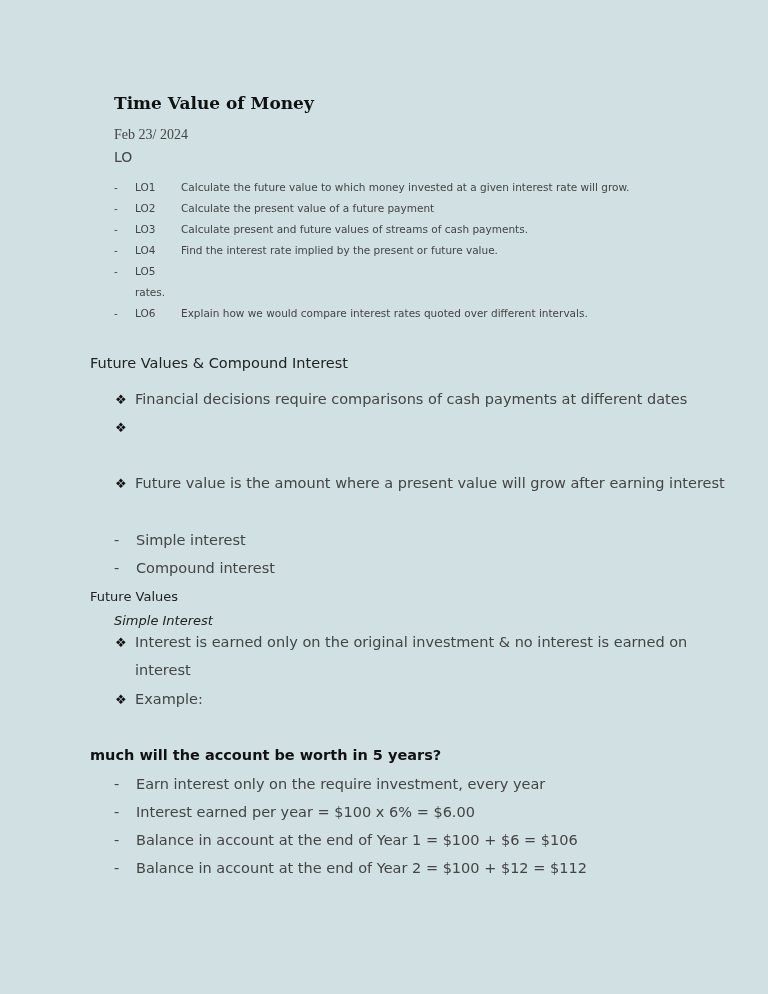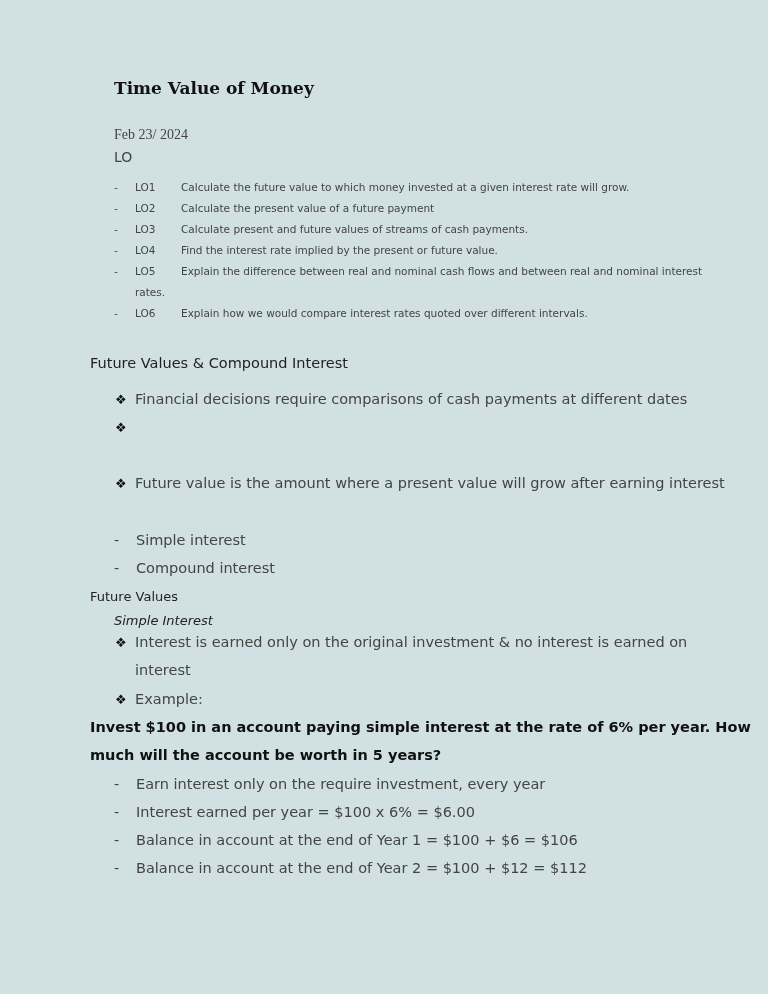--- a/index.html
+++ b/index.html
@@ -31,21 +31,21 @@
     .underline { text-decoration: underline; color: #333; }
     .h3 { font-size: 13px; color: #222; }
     .italic { font-style: italic; font-size: 13px; color: #222; }
     .bold { font-weight: bold; font-size: 14.5px; color: #111; }
   </style>
 </head>
 <body>
 
 <div class="page">
 
-  <div class="abs title" style="left:114px; top:78px;">Time Value of Money</div>
+  <div class="abs title" style="left:114px; top:93px;">Time Value of Money</div>
   <div class="abs date" style="left:114px; top:127px;font-family:Liberation Serif, serif;">Feb 23/ 2024</div>
   <div class="abs lo-head" style="left:114px; top:149px;">LO</div>
 
   <div class="abs lo-row" style="left:114px; top:181px; width:600px; height:14px;">
     <span class="dash">-</span>
     <span class="code">LO1</span>
     <span class="desc">Calculate the future value to which money invested at a given interest rate will grow.</span>
   </div>
   <div class="abs lo-row" style="left:114px; top:202px; width:600px; height:14px;">
     <span class="dash">-</span>
@@ -58,21 +58,20 @@
     <span class="desc">Calculate present and future values of streams of cash payments.</span>
   </div>
   <div class="abs lo-row" style="left:114px; top:244px; width:600px; height:14px;">
     <span class="dash">-</span>
     <span class="code">LO4</span>
     <span class="desc">Find the interest rate implied by the present or future value.</span>
   </div>
   <div class="abs lo-row" style="left:114px; top:265px; width:620px; height:14px;">
     <span class="dash">-</span>
     <span class="code">LO5</span>
-    <span class="desc">Explain the difference between real and nominal cash flows and between real and nominal interest</span>
   </div>
   <div class="abs lo-row" style="left:135px; top:286px;">rates.</div>
   <div class="abs lo-row" style="left:114px; top:307px; width:600px; height:14px;">
     <span class="dash">-</span>
     <span class="code">LO6</span>
     <span class="desc">Explain how we would compare interest rates quoted over different intervals.</span>
   </div>
 
   <div class="abs h2" style="left:90px; top:355px;">Future Values &amp; Compound Interest</div>
 
@@ -103,21 +102,20 @@
   <div class="abs body" style="left:115px; top:634px; width:600px; height:20px;">
     <span class="diamond">❖</span>
     <span class="btxt">Interest is earned only on the original investment &amp; no interest is earned on</span>
   </div>
   <div class="abs body" style="left:135px; top:662px;">interest</div>
   <div class="abs body" style="left:115px; top:691px; width:600px; height:20px;">
     <span class="diamond">❖</span>
     <span class="btxt">Example:</span>
   </div>
 
-  <div class="abs bold" style="left:90px; top:719px;">Invest $100 in an account paying simple interest at the rate of 6% per year. How</div>
   <div class="abs bold" style="left:90px; top:747px;">much will the account be worth in 5 years?</div>
 
   <div class="abs body dashtxt" style="left:114px; top:776px; width:600px; height:20px;">
     <span class="dash">-</span>
     <span class="txt">Earn interest only on the require investment, every year</span>
   </div>
   <div class="abs body dashtxt" style="left:114px; top:804px; width:600px; height:20px;">
     <span class="dash">-</span>
     <span class="txt">Interest earned per year = $100 x 6% = $6.00</span>
   </div>

